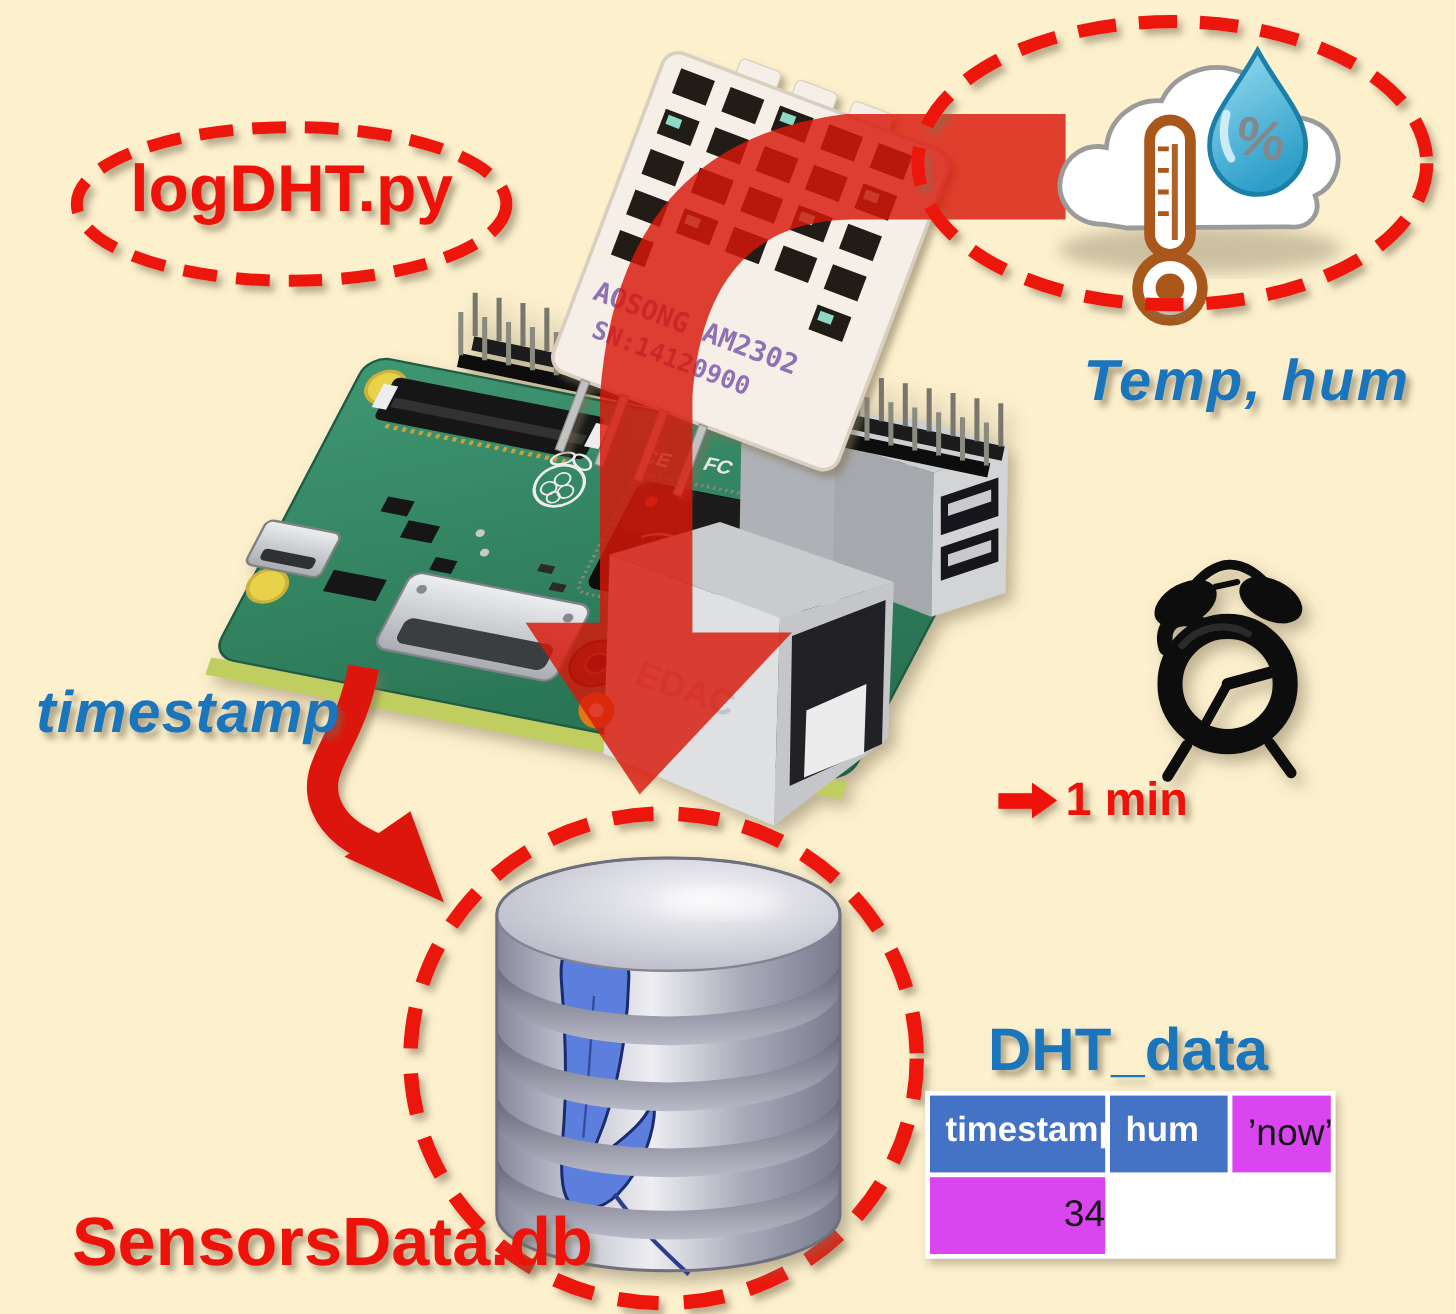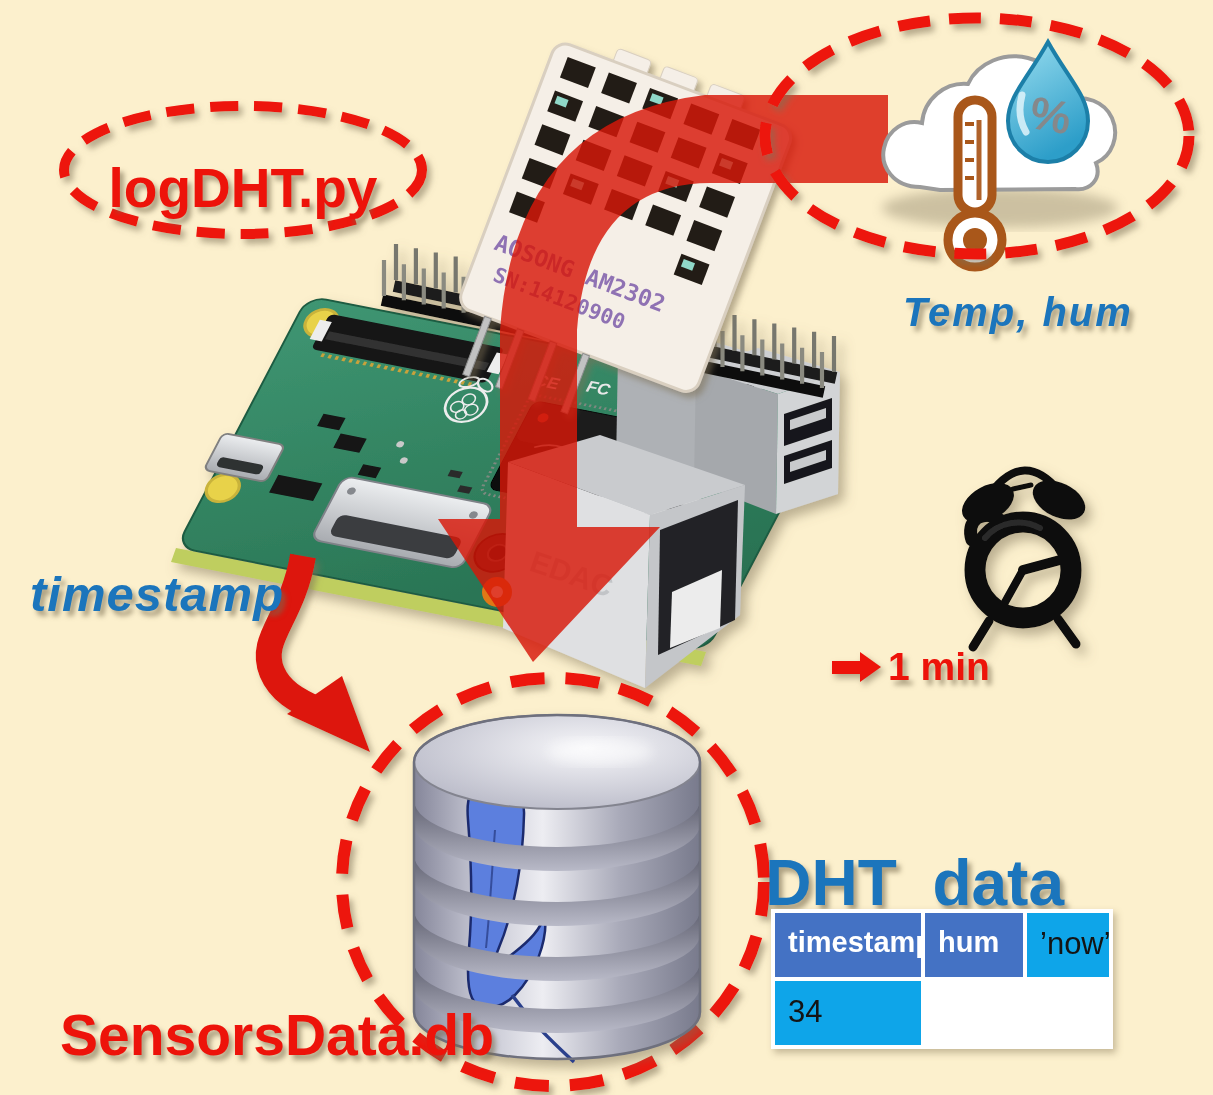--- a/index.html
+++ b/index.html
@@ -4,34 +4,34 @@
 <style>
   html,body{margin:0;padding:0;}
   .stage{position:relative;width:1213px;height:1095px;overflow:hidden;
          background:#FCF0CD;font-family:"Liberation Sans",sans-serif;}
   svg{position:absolute;left:0;top:0;}
   .t{position:absolute;font-weight:bold;white-space:nowrap;
      text-shadow:4px 5px 5px rgba(120,106,78,.6);}
   .red{color:#ED130A;}
   .blue{color:#1B75BC;}
   .it{font-style:italic;}
-  .t-logdht{left:63px;top:156px;width:360px;text-align:center;font-size:55px;}
-  .t-temphum{left:903px;top:290px;font-size:40px;letter-spacing:2px;}
+  .t-logdht{left:63px;top:125px;width:360px;text-align:center;font-size:55px;}
+  .t-temphum{left:903px;top:290px;font-size:48px;letter-spacing:2px;}
   .t-timestamp{left:30px;top:566px;font-size:49px;letter-spacing:1px;}
   .t-sensorsdata{left:12px;top:1002px;font-size:57px;margin-left:48px;}
-  .t-dhttitle{left:764px;top:846px;width:300px;text-align:right;font-size:64px;}
+  .t-dhttitle{left:790px;top:846px;width:300px;text-align:center;font-size:50px;}
   .t-samplefreq{left:832px;top:645px;display:flex;align-items:center;gap:10px;font-size:39px;}
   .fwd{position:relative;width:28px;height:13px;background:#ED130A;display:inline-block;
        margin-right:18px;filter:drop-shadow(3px 4px 3px rgba(120,106,78,.55));}
   .fwd::after{content:"";position:absolute;left:100%;top:50%;transform:translateY(-50%);
        border-left:21px solid #ED130A;border-top:15px solid transparent;border-bottom:15px solid transparent;}
   .tbl{position:absolute;left:771px;top:909px;background:#FFFFFF;padding:4px;display:grid;
        grid-template-columns:146px 98px 82px;gap:4px;box-shadow:3px 4px 7px rgba(130,115,85,.45);}
   .tbl .h{background:#4472C4;color:#FFFFFF;font-weight:bold;font-size:29px;padding:13px 0 17px 13px;}
-  .tbl .c{background:#0ea5e9;color:#141414;font-size:31px;padding:13px 0 15px 13px;}
+  .tbl .c{background:#d946ef;color:#141414;font-size:31px;padding:13px 0 15px 13px;text-align:right;}
 </style>
 </head>
 <body>
 
 <div class="stage">
 
 <svg width="1213" height="1095" viewBox="0 0 1213 1095">
   <defs>
     <filter id="sh1" x="-40%" y="-40%" width="180%" height="180%">
       <feDropShadow dx="6" dy="7" stdDeviation="6" flood-color="#7d7055" flood-opacity="0.5"></feDropShadow>

